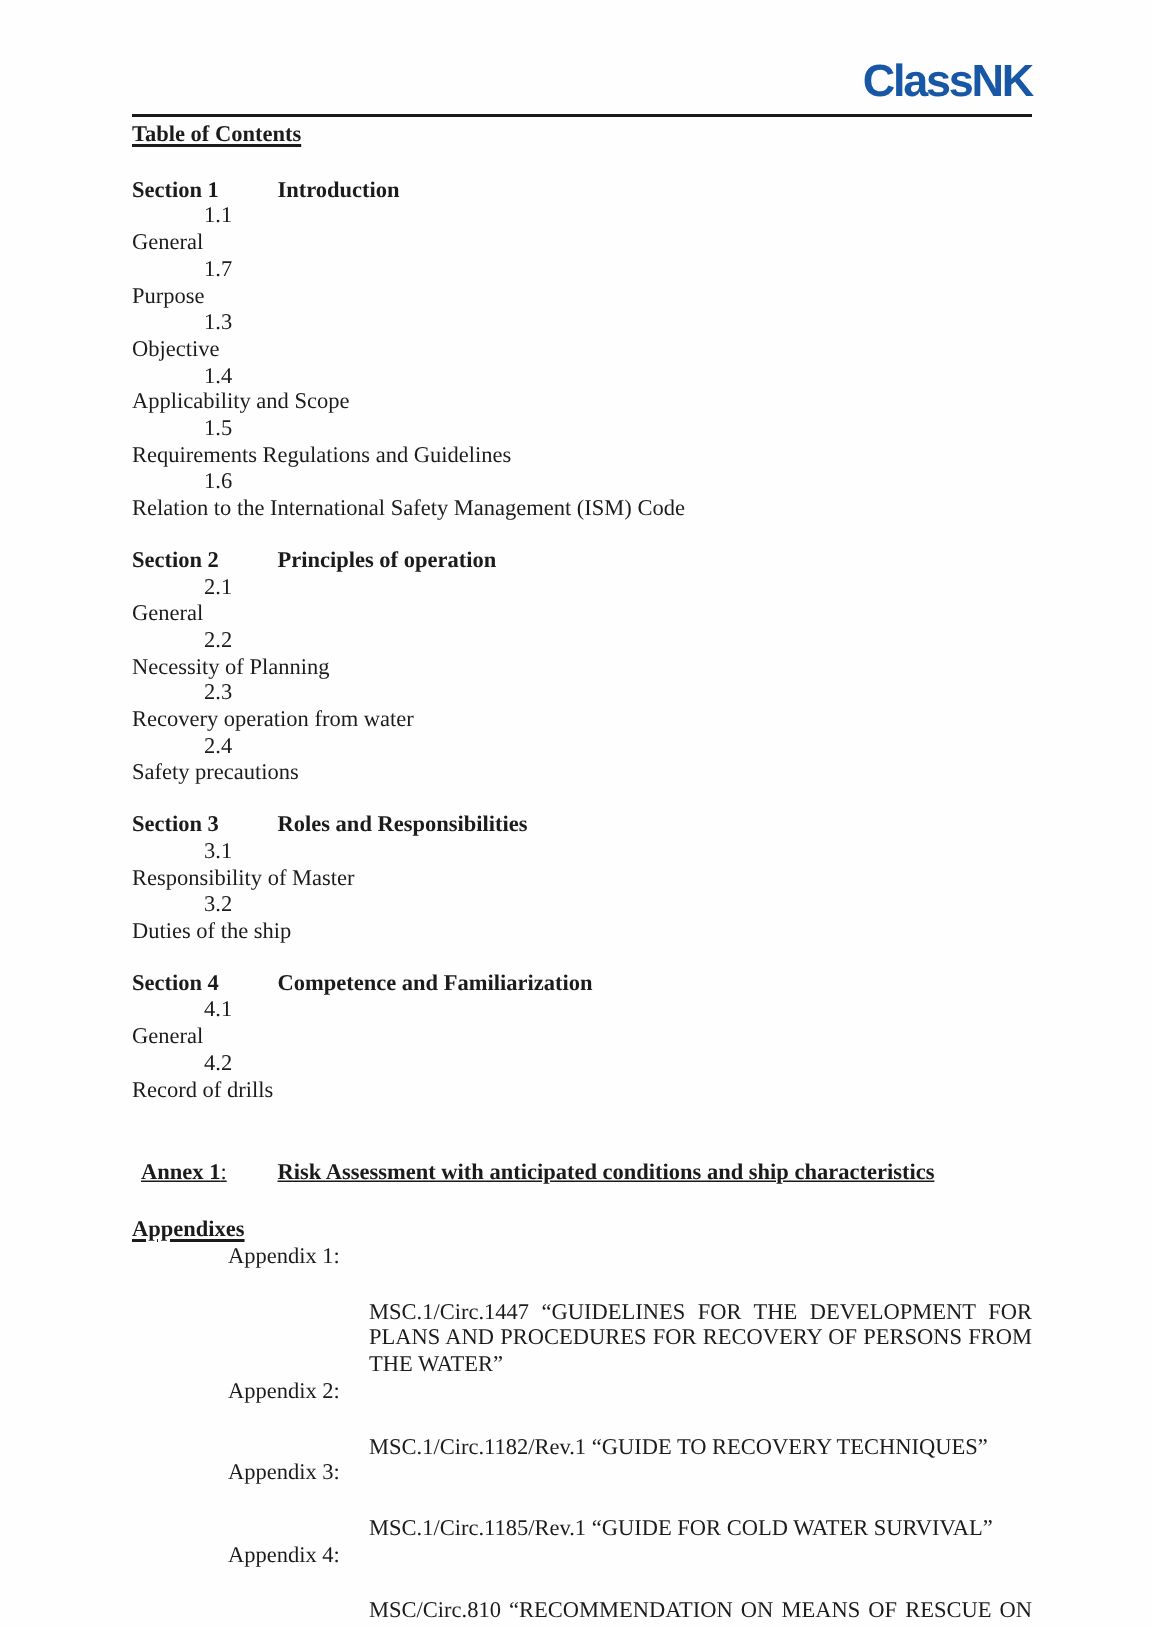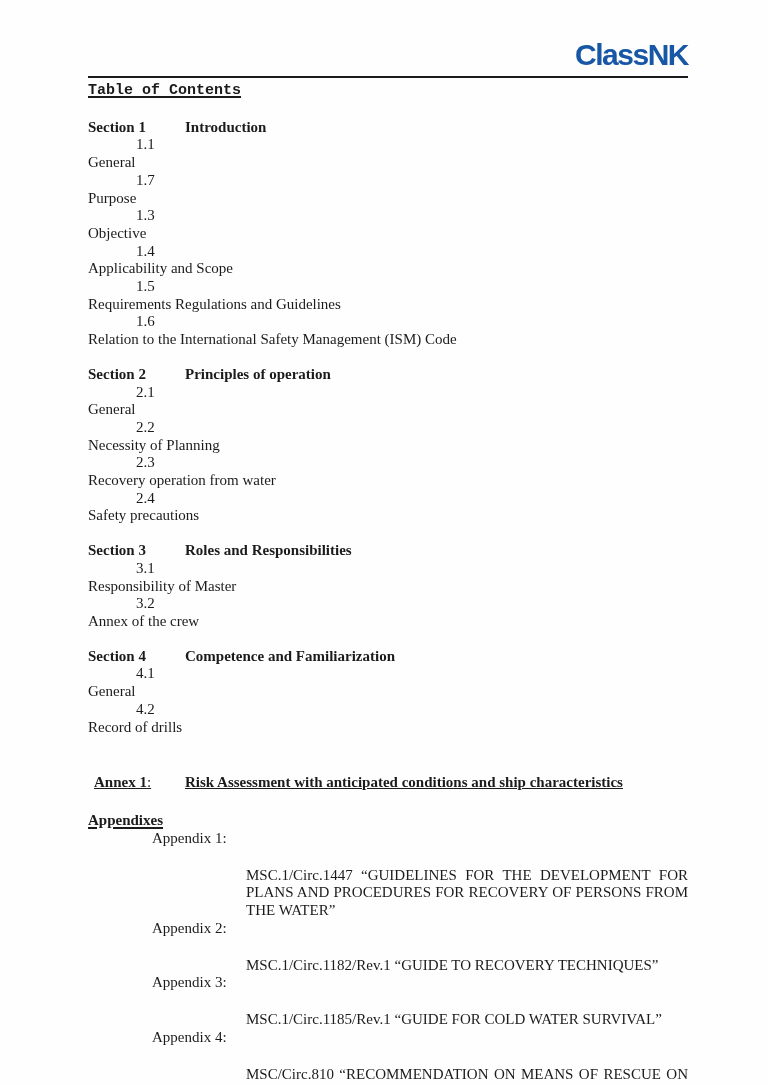--- a/index.html
+++ b/index.html
@@ -27,21 +27,20 @@
   .rule { margin-top: 6px; border-bottom: 2px solid #1a1a1a; }
 
   .line { line-height: 17.7px; min-height: 17.7px; }
 
   .toc-title {
     margin-top: 4px;
     font-weight: bold;
     text-decoration: underline;
     text-decoration-thickness: 1.5px;
     text-underline-offset: 2px;
-    font-family: Liberation Mono, monospace;
   }
   .roc { margin-top: 15px; font-weight: bold; }
 
   .sec { margin-top: 19px; }
   .sec + .sec { margin-top: 17px; }
   .sec2 { margin-top: 18px; }
   .sec-header { display: flex; font-weight: bold; }
   .sec-label { width: 97px; flex-shrink: 0; }
   .item { display: flex; flex-direction: column; }
   .item-num { margin-left: 48px; width: 49px; flex-shrink: 0; }
@@ -135,21 +134,21 @@
       <div class="line sec-header">
         <span class="sec-label">Section 3</span>
         <span class="sec-title">Roles and Responsibilities</span>
       </div>
       <div class="line item">
         <span class="item-num">3.1</span>
         <span class="item-text">Responsibility of Master</span>
       </div>
       <div class="line item">
         <span class="item-num">3.2</span>
-        <span class="item-text">Annex of the crew</span>
+        <span class="item-text">Duties of the ship</span>
       </div>
     </div>
 
     <div class="sec">
       <div class="line sec-header">
         <span class="sec-label">Section 4</span>
         <span class="sec-title">Competence and Familiarization</span>
       </div>
       <div class="line item">
         <span class="item-num">4.1</span>

